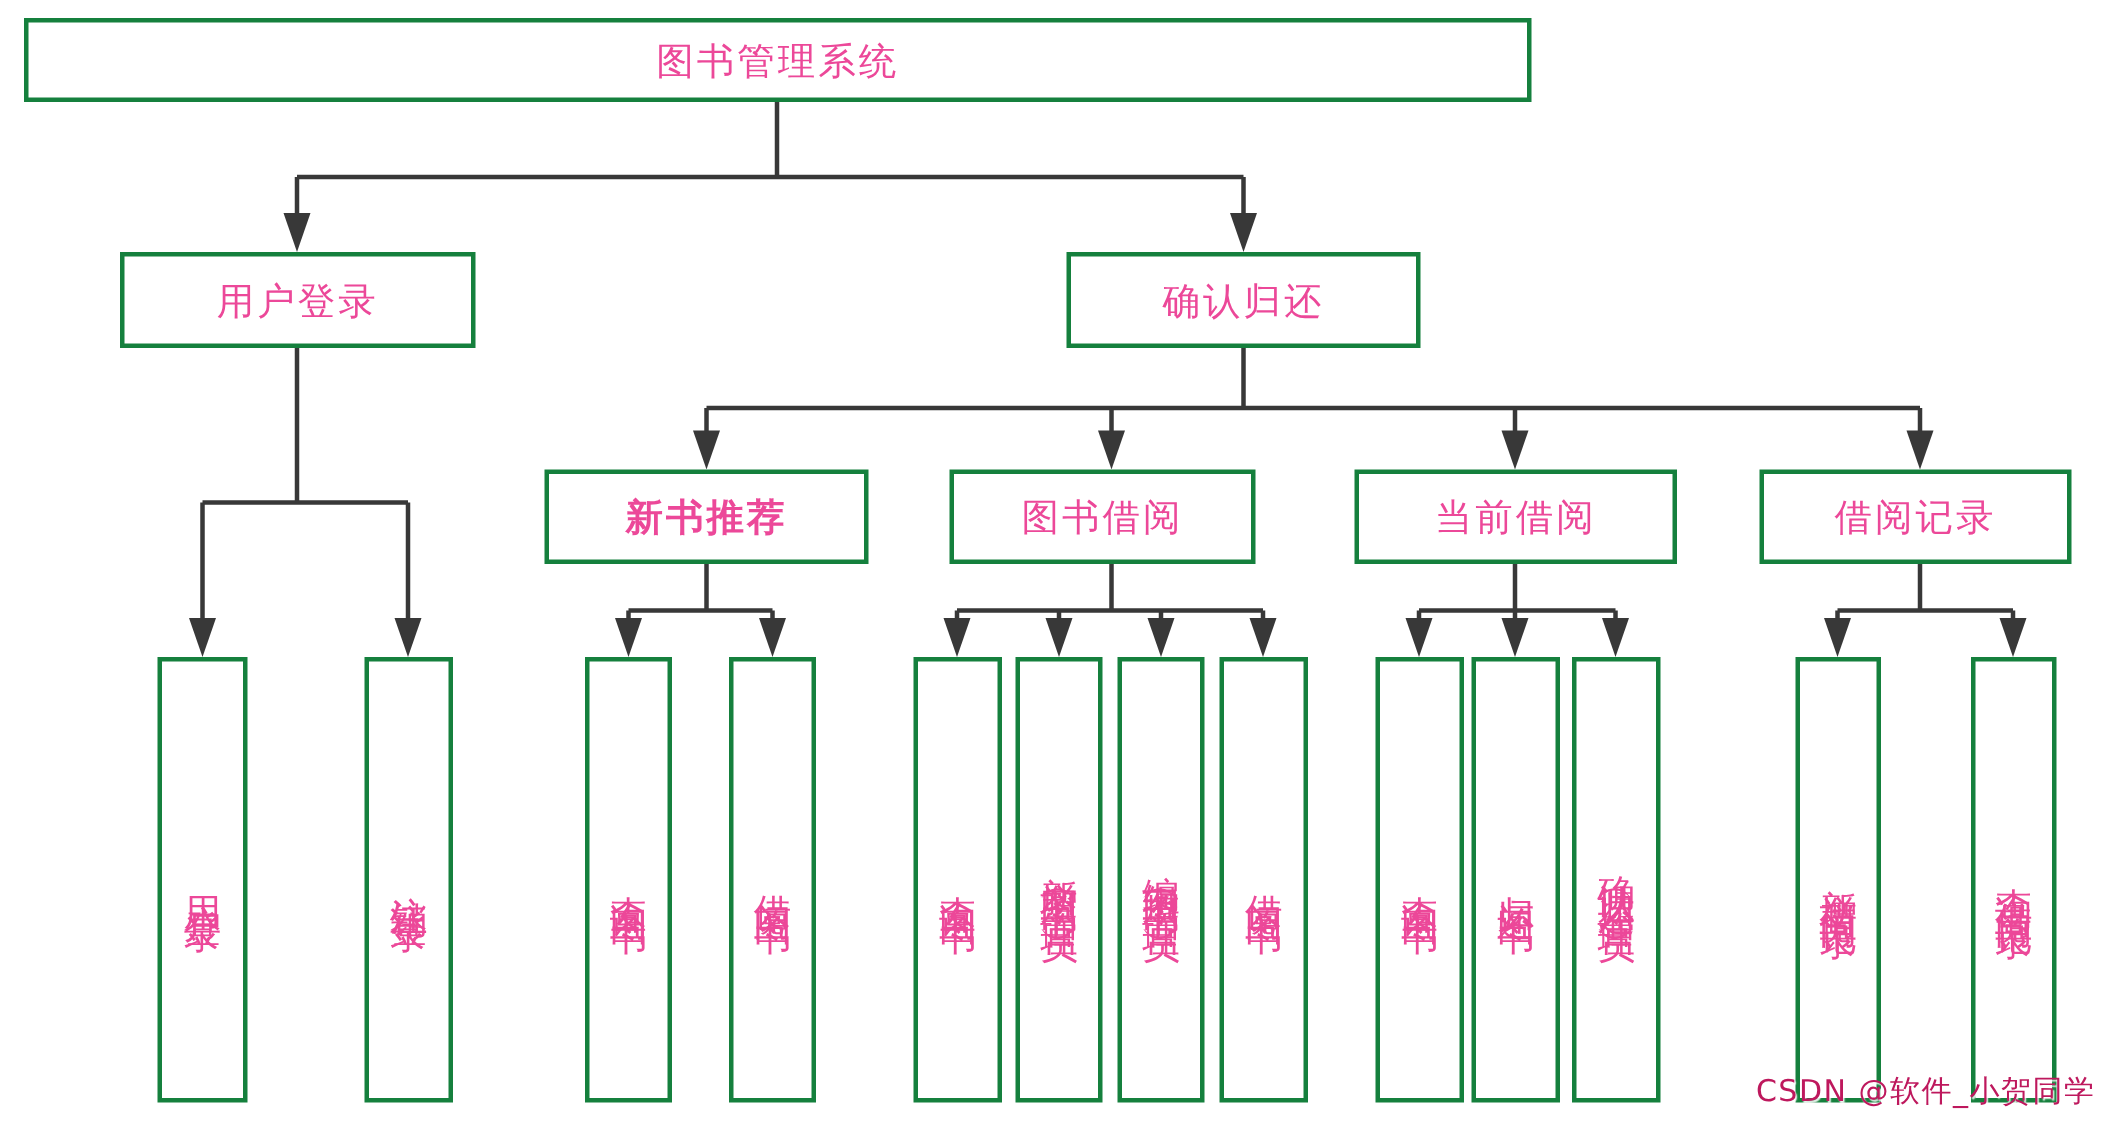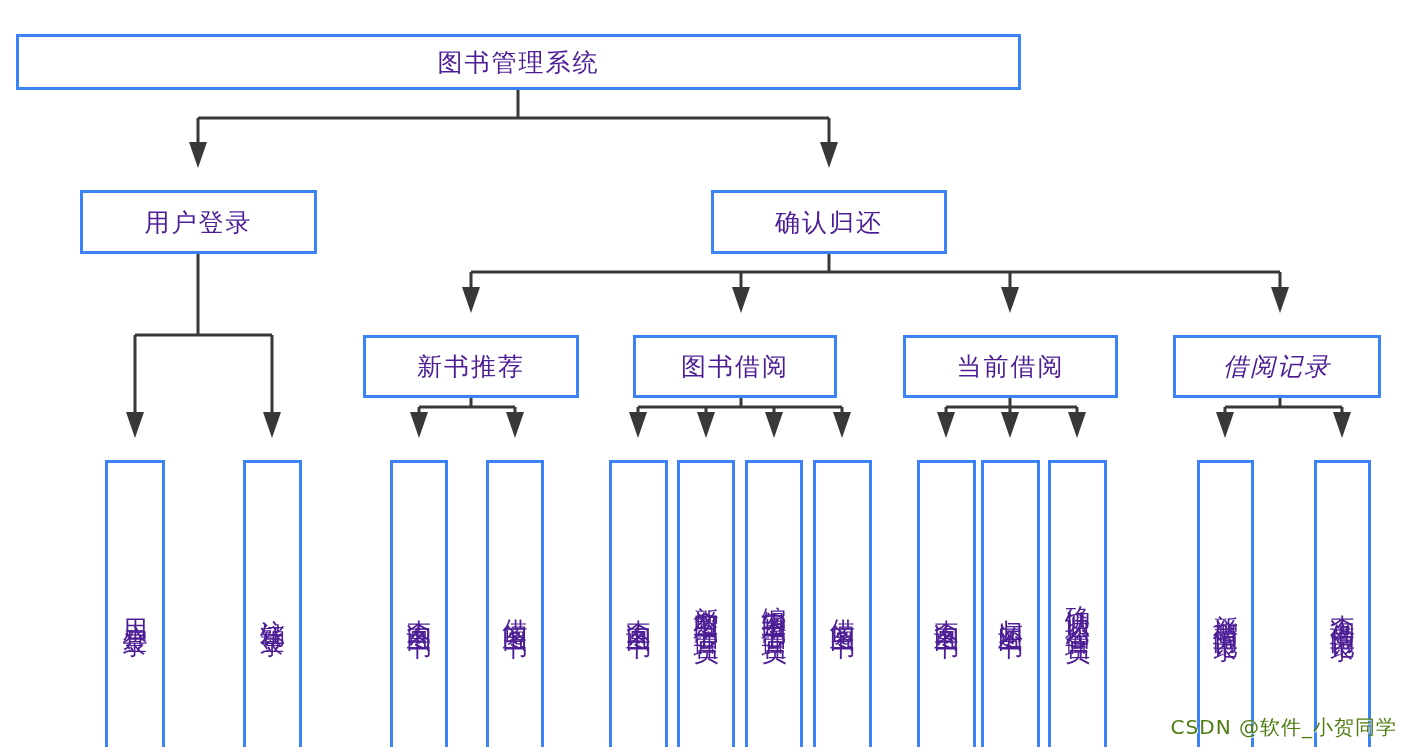--- a/index.html
+++ b/index.html
@@ -9,51 +9,50 @@
     position: relative;
     overflow: hidden;
     font-family: "DejaVu Sans", "Liberation Sans", sans-serif;
   }
   #connectors {
     position: absolute; left: 0; top: 0; z-index: 0;
   }
   .box {
     position: absolute;
     box-sizing: border-box;
-    border: 3px solid #3b82f6;
+    border: 3px solid #15803d;
     background: #ffffff;
     display: flex;
     align-items: center;
     justify-content: center;
-    color: #4c1d95;
+    color: #ec4899;
     font-size: 25px;
     letter-spacing: 2px;
     z-index: 1;
     white-space: nowrap;
-    margin-top: 22px;
   }
   .leaf {
     letter-spacing: 0;
   }
   .leaf .vtext {
     writing-mode: vertical-rl;
     text-orientation: mixed;
     font-size: 25px;
     letter-spacing: 5px;
     line-height: 1;
     white-space: nowrap;
   }
   #watermark {
     position: absolute;
     top: 714px;
     right: 8px;
     z-index: 2;
     font-size: 20px;
     letter-spacing: 1px;
-    color: #4d7c0f;
+    color: #be185d;
     text-shadow: 1px 1px 1px rgba(255,255,255,0.95);
     white-space: nowrap;
   }
 </style>
 </head>
 <body>
 
 <svg id="connectors" width="1405" height="747" viewBox="0 0 1405 747">
   <path d="M518 68 L518 118 M198 118 L829 118 M198 118 L198 148 M829 118 L829 148
            M198 232 L198 335 M135 335 L272 335 M135 335 L135 416 M272 335 L272 416
@@ -83,24 +82,24 @@
     <polygon points="1216,412 1234,412 1225,438"></polygon>
     <polygon points="1333,412 1351,412 1342,438"></polygon>
   </g>
 </svg>
 
 <div class="box" style="left:16px; top:12px; width:1005px; height:56px;">图书管理系统</div>
 
 <div class="box" style="left:80px; top:168px; width:237px; height:64px;">用户登录</div>
 <div class="box" style="left:711px; top:168px; width:236px; height:64px;">确认归还</div>
 
-<div class="box" style="left:363px; top:313px; width:216px; height:63px;">新书推荐</div>
+<div class="box" style="left:363px; top:313px; width:216px; height:63px;font-weight:bold;">新书推荐</div>
 <div class="box" style="left:633px; top:313px; width:204px; height:63px;">图书借阅</div>
 <div class="box" style="left:903px; top:313px; width:215px; height:63px;">当前借阅</div>
-<div class="box" style="left:1173px; top:313px; width:208px; height:63px;font-style:italic;">借阅记录</div>
+<div class="box" style="left:1173px; top:313px; width:208px; height:63px;">借阅记录</div>
 
 <div class="box leaf" style="left:105px; top:438px; width:60px; height:297px;">
   <span class="vtext">用户登录</span>
 </div>
 <div class="box leaf" style="left:243px; top:438px; width:59px; height:297px;">
   <span class="vtext">注销登录</span>
 </div>
 <div class="box leaf" style="left:390px; top:438px; width:58px; height:297px;">
   <span class="vtext">查询图书</span>
 </div>

